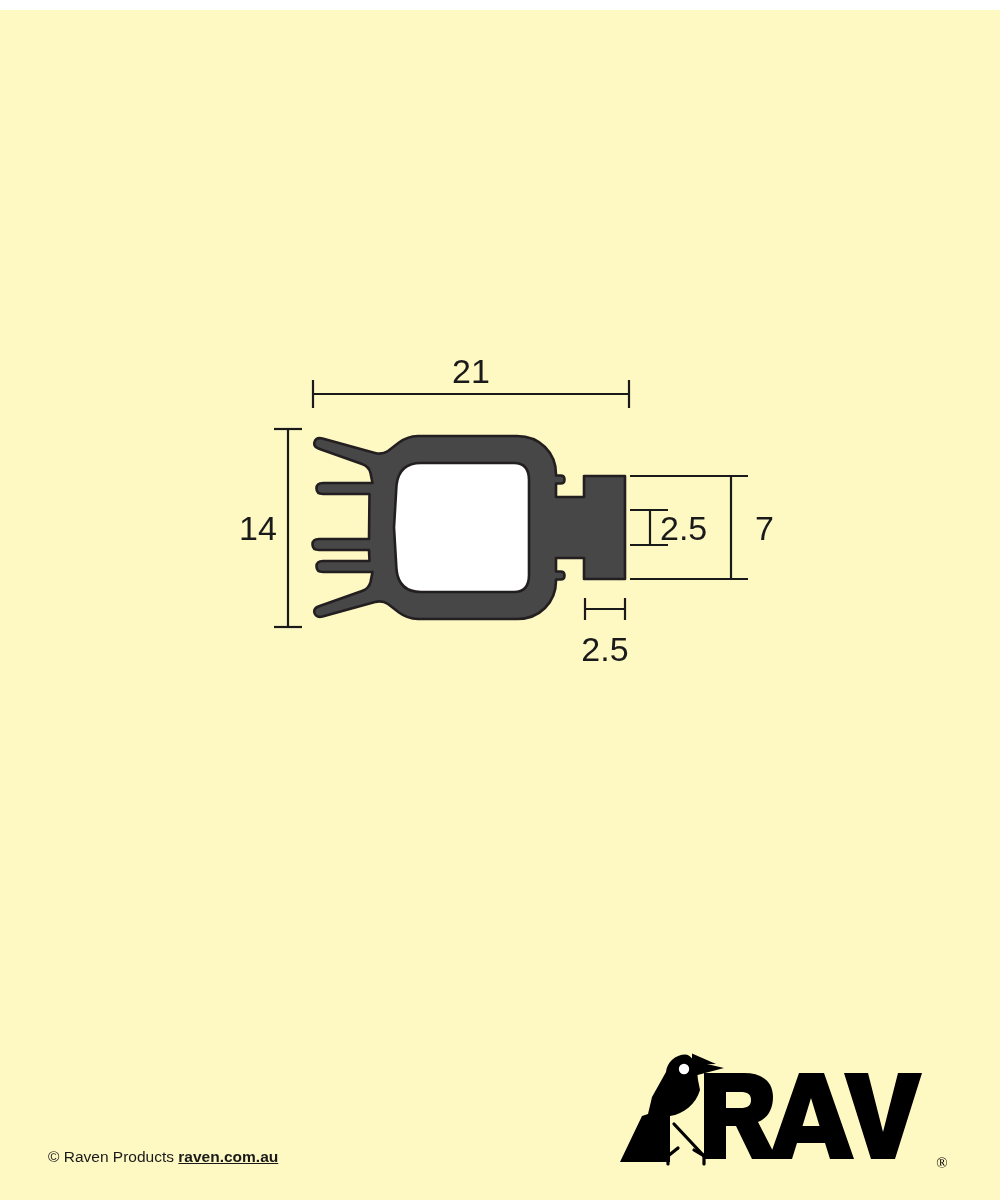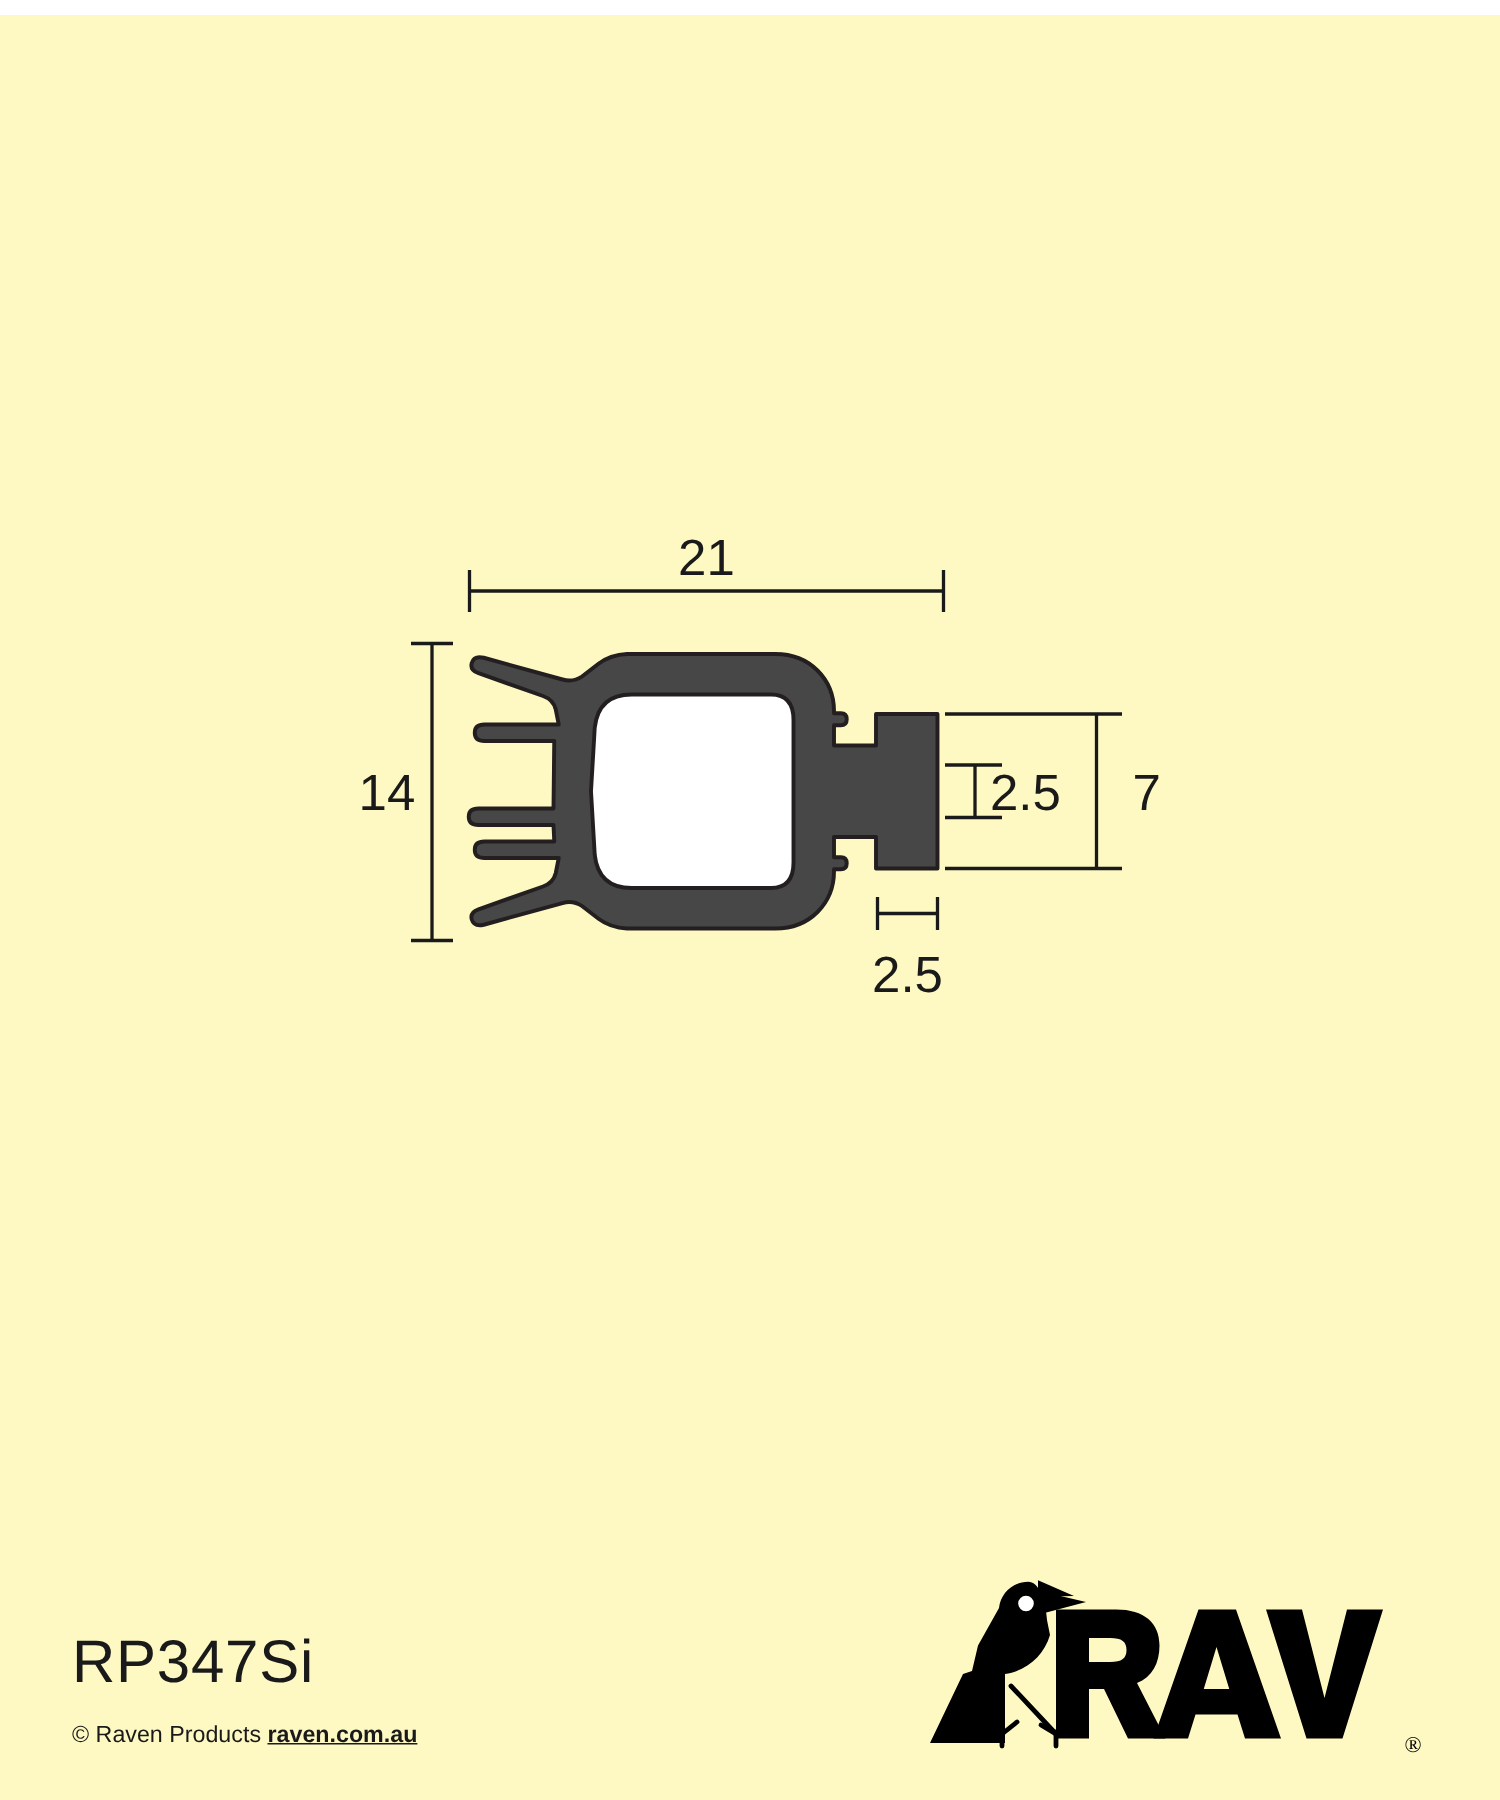--- a/index.html
+++ b/index.html
@@ -198,21 +198,20 @@
         <line x1="625" y1="588" x2="625" y2="610"></line>
         <line x1="585" y1="599" x2="625" y2="599"></line>
       </g>
       <text class="dim-text" x="605" y="651" text-anchor="middle" font-size="34">2.5</text>
 
     </svg>
   </div>
 
   <div id="footer">
 
-    <div id="product-code">RP347Si</div>
 
     <div id="copyright-line">
       <span>© Raven Products </span><span class="site">raven.com.au</span>
     </div>
 
     <div id="logo-wrap">
       <svg id="logo-svg" width="345" height="130" viewBox="0 0 345 130">
 
         <g fill="#000000">
 

